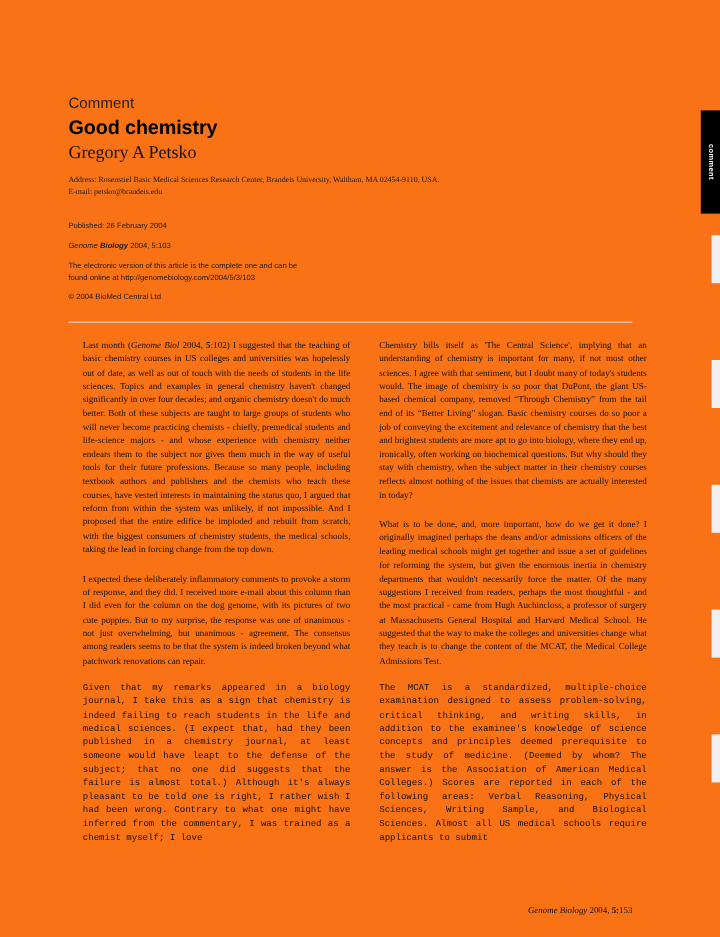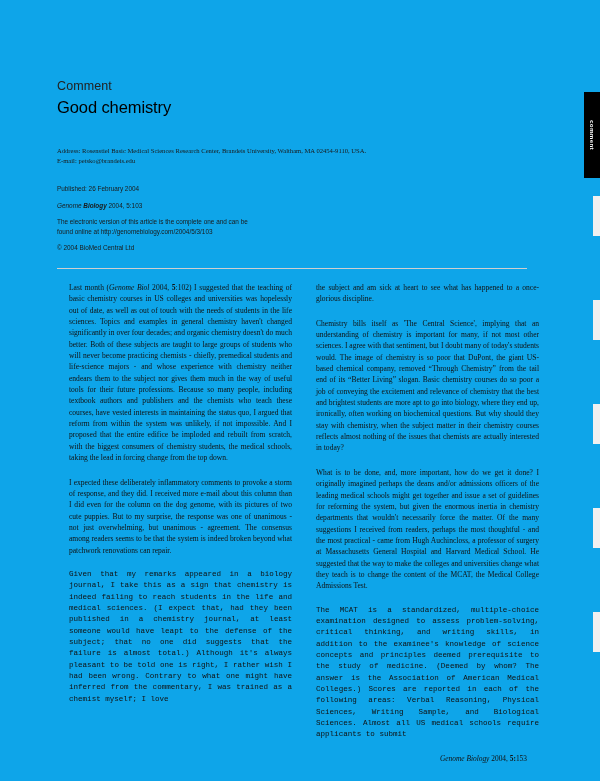--- a/index.html
+++ b/index.html
@@ -13,21 +13,21 @@
     position: relative;
     overflow: hidden;
     font-family: "Liberation Serif", "DejaVu Serif", serif;
     color: #1a1a1a;
   }
 
   
   #page {
     position: absolute;
     inset: 0;
-    background: #0ea5e9;
+    background: #f97316;
   }
 
   
   #side-tab {
     position: absolute;
     right: 0;
     top: 92px;
     width: 16px;
     height: 86px;
     background: #000000;
@@ -66,21 +66,21 @@
     font-family: "Liberation Sans", sans-serif;
     font-size: 12.5px;
     font-weight: 400;
     color: #222;
     letter-spacing: 0.1px;
     line-height: 1.1;
   }
   #title {
     font-family: "Liberation Sans", sans-serif;
     font-size: 16.5px;
-    font-weight: normal;
+    font-weight: bold;
     color: #000;
     margin-top: 4px;
     line-height: 1.15;
     letter-spacing: -0.1px;
   }
   #authors {
     font-family: "Liberation Serif", serif;
     font-size: 15px;
     color: #111;
     margin-top: 3px;
@@ -175,20 +175,21 @@
   <div class="edge-tick" style="top:508px;"></div>
   <div class="edge-tick" style="top:612px;"></div>
 
   <div id="side-tab">
     <span class="tab-label">comment</span>
   </div>
 
   <div id="header">
     <div id="kicker">Comment</div>
     <div id="title">Good chemistry</div>
+    <div id="authors">Gregory A Petsko</div>
   </div>
 
   <div id="address-block">
     <div class="addr-line">Address: Rosenstiel Basic Medical Sciences Research Center, Brandeis University, Waltham, MA 02454-9110, USA.</div>
     <div class="addr-line">E-mail: petsko@brandeis.edu</div>
   </div>
 
   <div id="pub-block">
     <div class="pub-row">Published: 26 February 2004</div>
     <div class="pub-row">
@@ -203,21 +204,20 @@
 
   <div id="body-rule"></div>
 
   <div id="columns">
     <div class="col" id="col-left">
         <p><span>Last month (</span><span class="it">Genome Biol</span><span> 2004, </span><span class="bd">5</span><span>:102) I suggested that the teaching of basic chemistry courses in US colleges and universities was hopelessly out of date, as well as out of touch with the needs of students in the life sciences. Topics and examples in general chemistry haven't changed significantly in over four decades; and organic chemistry doesn't do much better. Both of these subjects are taught to large groups of students who will never become practicing chemists - chiefly, premedical students and life-science majors - and whose experience with chemistry neither endears them to the subject nor gives them much in the way of useful tools for their future professions. Because so many people, including textbook authors and publishers and the chemists who teach these courses, have vested interests in maintaining the status quo, I argued that reform from within the system was unlikely, if not impossible. And I proposed that the entire edifice be imploded and rebuilt from scratch, with the biggest consumers of chemistry students, the medical schools, taking the lead in forcing change from the top down.</span></p>
         <p><span>I expected these deliberately inflammatory comments to provoke a storm of response, and they did. I received more e-mail about this column than I did even for the column on the dog genome, with its pictures of two cute puppies. But to my surprise, the response was one of unanimous - not just overwhelming, but unanimous - agreement. The consensus among readers seems to be that the system is indeed broken beyond what patchwork renovations can repair.</span></p>
         <p><span>Given that my remarks appeared in a biology journal, I take this as a sign that chemistry is indeed failing to reach students in the life and medical sciences. (I expect that, had they been published in a chemistry journal, at least someone would have leapt to the defense of the subject; that no one did suggests that the failure is almost total.) Although it's always pleasant to be told one is right, I rather wish I had been wrong. Contrary to what one might have inferred from the commentary, I was trained as a chemist myself; I love</span></p>
       </div>
     <div class="col" id="col-right">
-        <p><span>the subject and am sick at heart to see what has happened to a once-glorious discipline.</span></p>
         <p><span>Chemistry bills itself as 'The Central Science', implying that an understanding of chemistry is important for many, if not most other sciences. I agree with that sentiment, but I doubt many of today's students would. The image of chemistry is so poor that DuPont, the giant US-based chemical company, removed “Through Chemistry” from the tail end of its “Better Living” slogan. Basic chemistry courses do so poor a job of conveying the excitement and relevance of chemistry that the best and brightest students are more apt to go into biology, where they end up, ironically, often working on biochemical questions. But why should they stay with chemistry, when the subject matter in their chemistry courses reflects almost nothing of the issues that chemists are actually interested in today?</span></p>
         <p><span>What is to be done, and, more important, how do we get it done? I originally imagined perhaps the deans and/or admissions officers of the leading medical schools might get together and issue a set of guidelines for reforming the system, but given the enormous inertia in chemistry departments that wouldn't necessarily force the matter. Of the many suggestions I received from readers, perhaps the most thoughtful - and the most practical - came from Hugh Auchincloss, a professor of surgery at Massachusetts General Hospital and Harvard Medical School. He suggested that the way to make the colleges and universities change what they teach is to change the content of the MCAT, the Medical College Admissions Test.</span></p>
         <p><span>The MCAT is a standardized, multiple-choice examination designed to assess problem-solving, critical thinking, and writing skills, in addition to the examinee's knowledge of science concepts and principles deemed prerequisite to the study of medicine. (Deemed by whom? The answer is the Association of American Medical Colleges.) Scores are reported in each of the following areas: Verbal Reasoning, Physical Sciences, Writing Sample, and Biological Sciences. Almost all US medical schools require applicants to submit</span></p>
       </div>
   </div>
 
   <div id="footer">
     <span class="f-italic">Genome Biology</span><span> 2004, </span><span class="f-bold">5:</span><span>153</span>
   </div>
 

